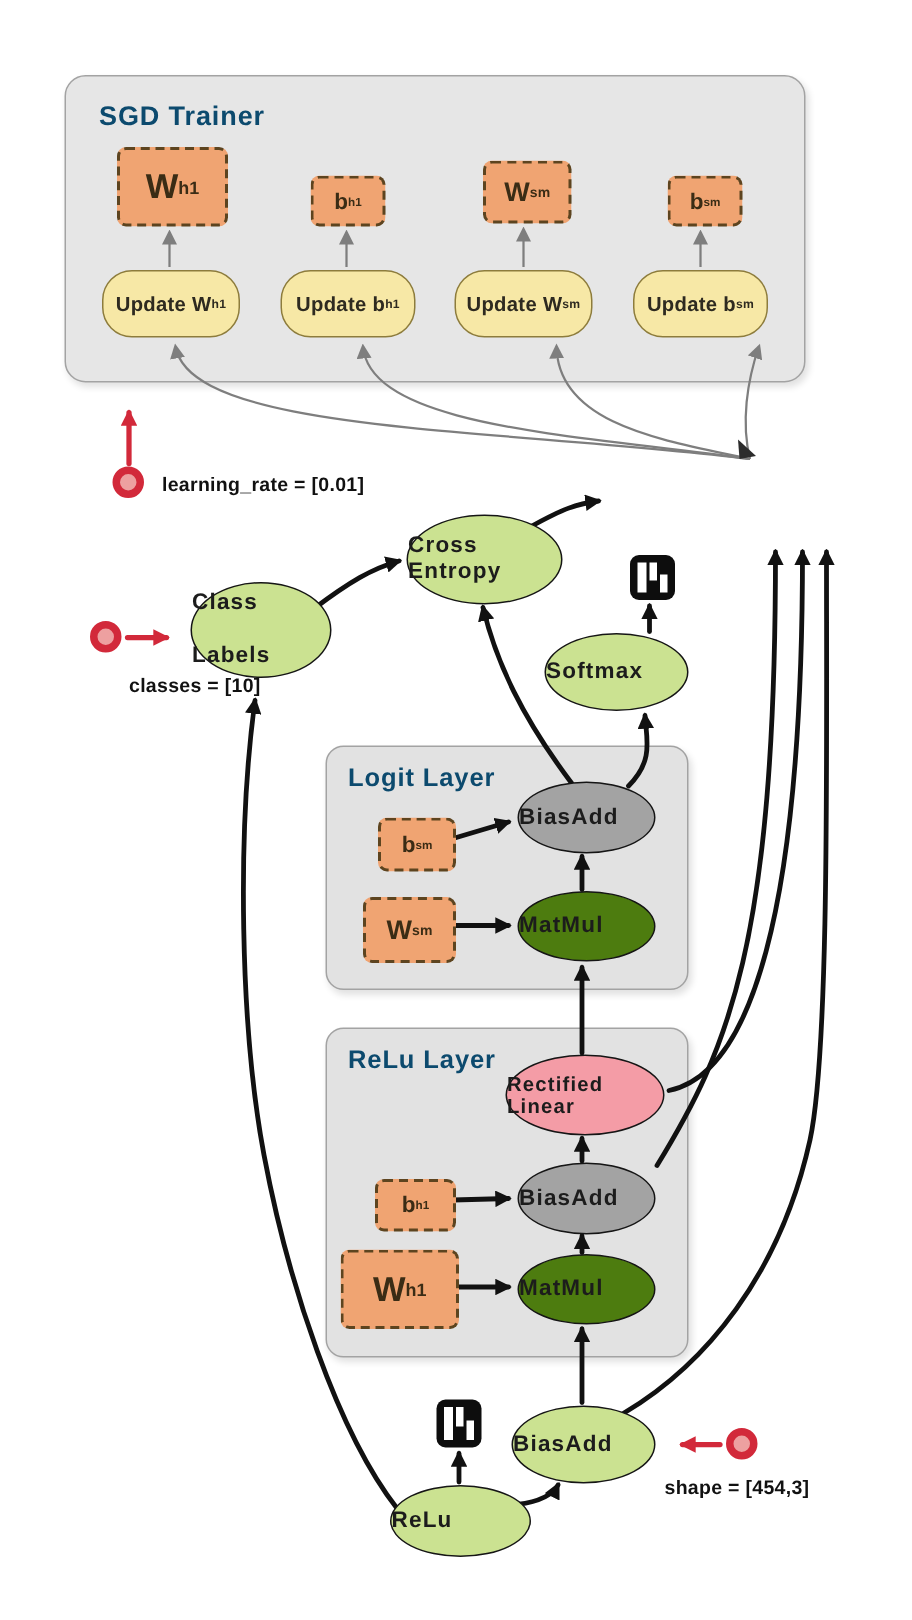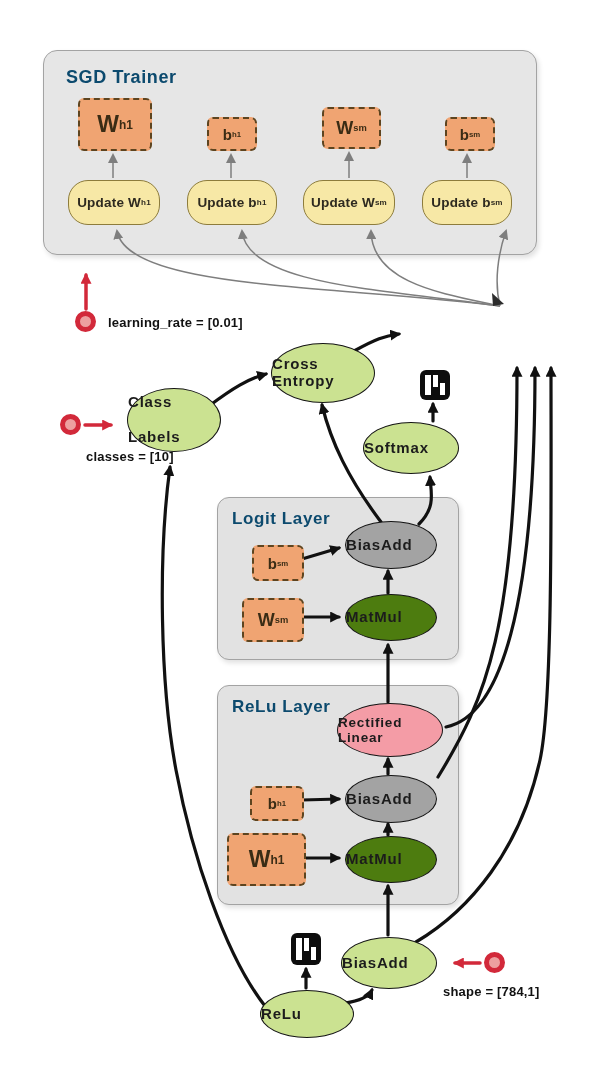--- a/index.html
+++ b/index.html
@@ -215,15 +215,15 @@
     <div class="bar" style="left:20px;top:14px;width:5px;height:13px;"></div>
   </div>
 
   <div class="pin" style="left:75px;top:311px;"></div>
   <div class="note" style="left:108px;top:315px;">learning_rate = [0.01]</div>
 
   <div class="pin" style="left:60px;top:414px;"></div>
   <div class="note" style="left:46px;top:449px;margin-left:40px;">classes = [10]</div>
 
   <div class="pin" style="left:484px;top:952px;"></div>
-  <div class="note" style="left:443px;top:984px;">shape = [784,1]</div>
+  <div class="note" style="left:443px;top:984px;">shape = [454,3]</div>
 
 </div>
 
 </body></html>

